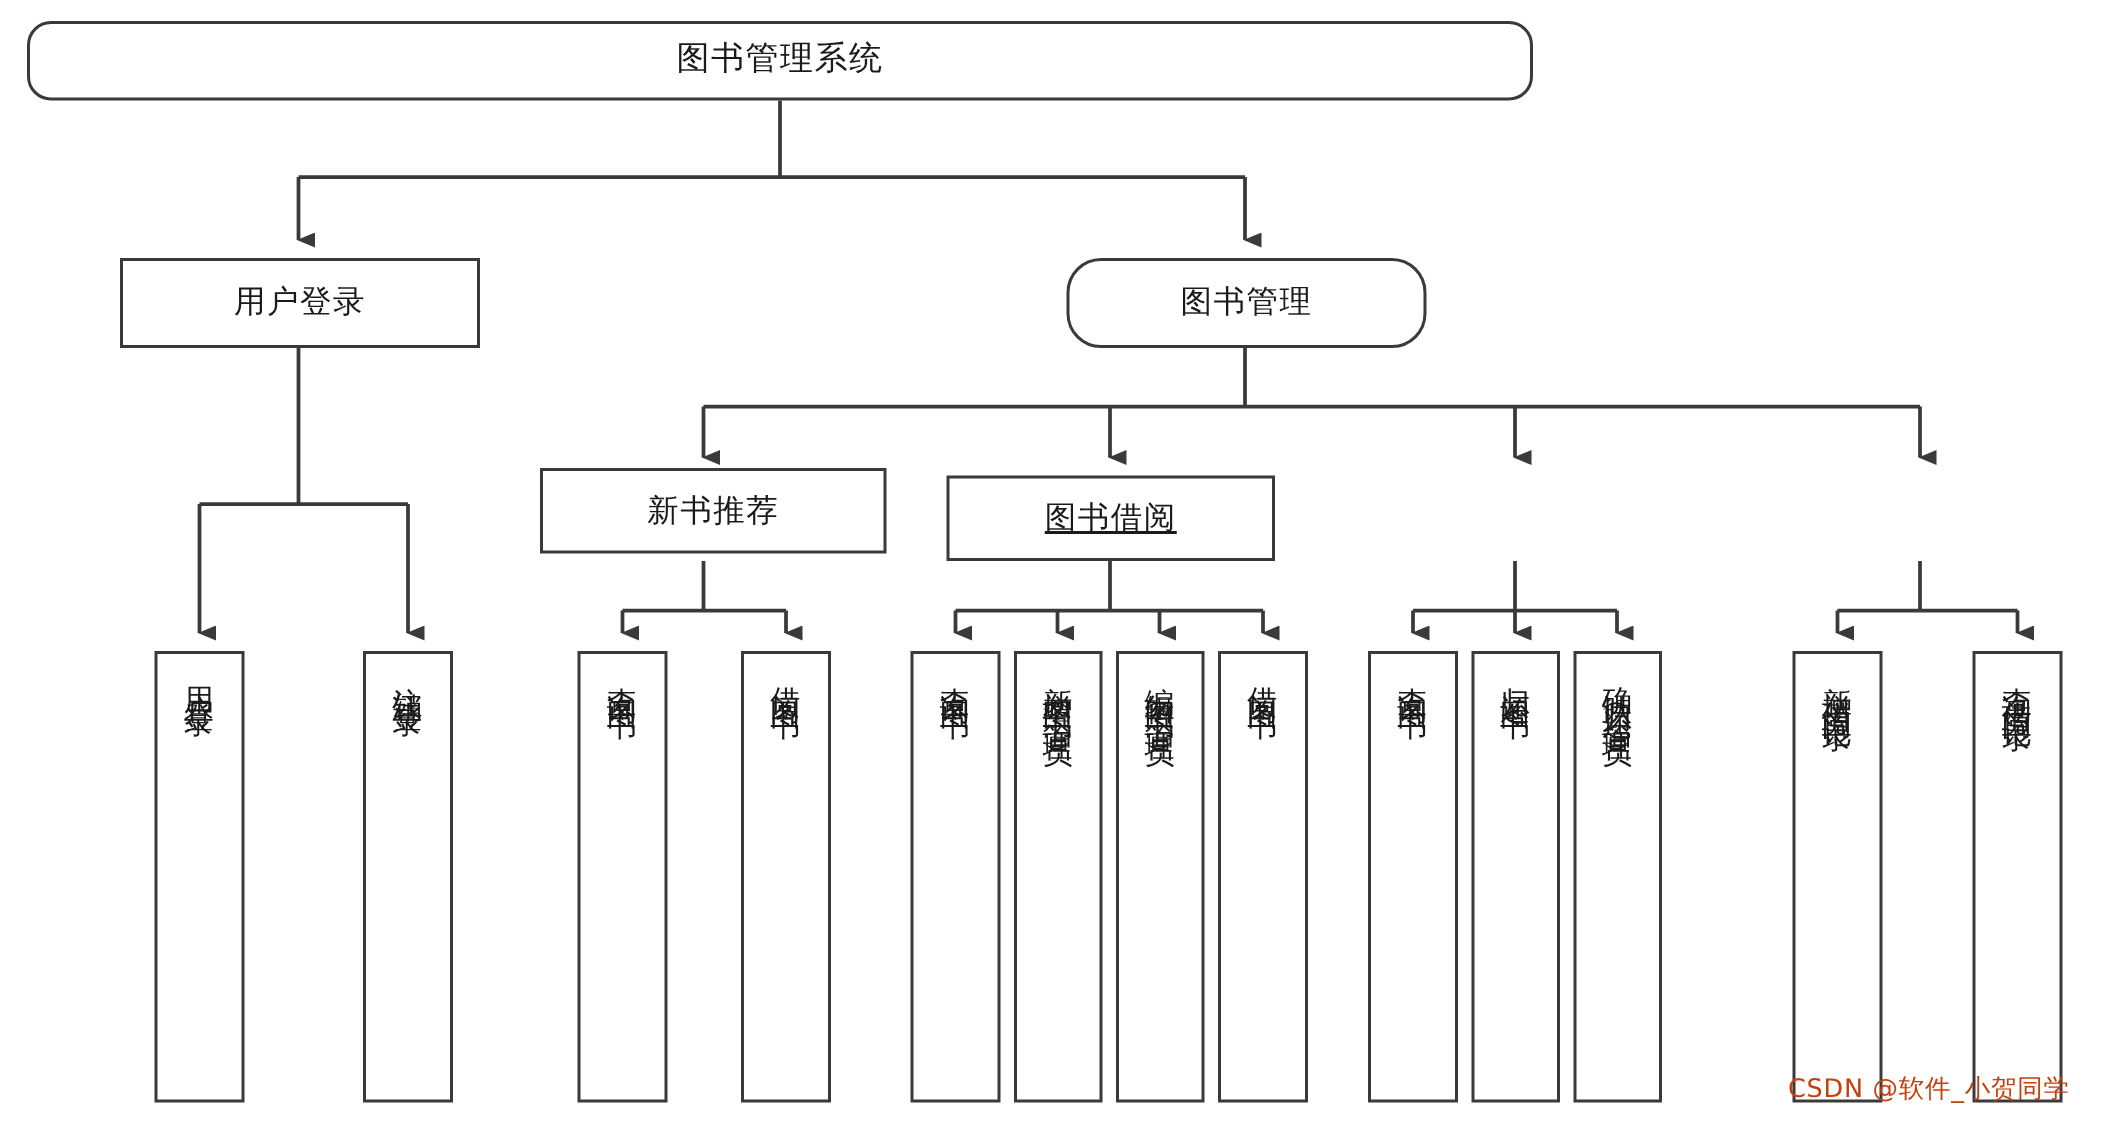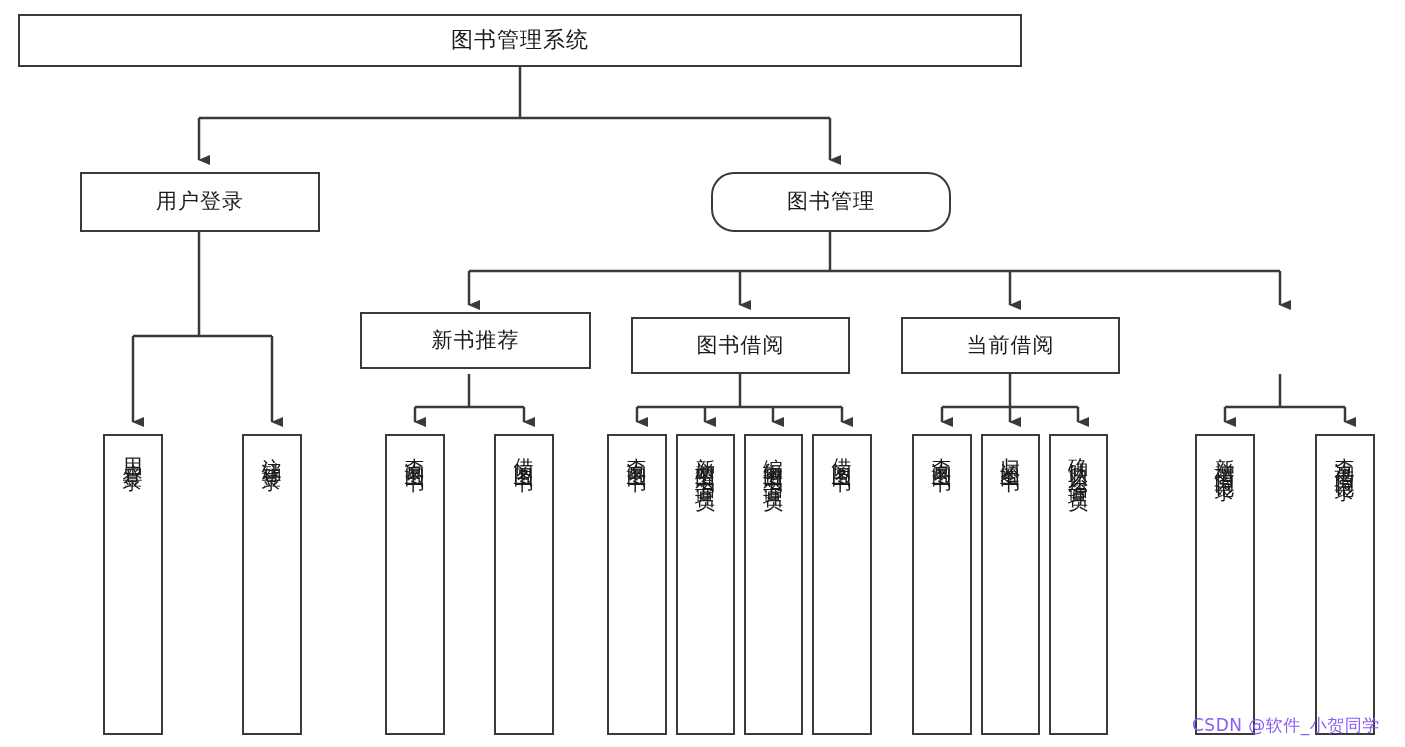--- a/index.html
+++ b/index.html
@@ -54,21 +54,21 @@
     -webkit-text-orientation: upright;
     font-size: 20px;
     letter-spacing: 5px;
     line-height: 1;
     white-space: nowrap;
     color: #1a1a1a;
   }
   .watermark {
     position: absolute;
     font-size: 17px;
-    color: #8b5cf6;
+    color: #c2410c;
     white-space: nowrap;
     letter-spacing: 0.5px;
   }
 </style>
 </head>
 <body>
 
 <div id="canvas">
 
   <svg class="connectors" viewBox="0 0 1405 747" xmlns="http://www.w3.org/2000/svg">
@@ -117,39 +117,36 @@
       <path d="M1010,407 L1010,422" marker-end="url(#arw)"></path>
       <path d="M1078,407 L1078,422" marker-end="url(#arw)"></path>
 
       <path d="M1280,374 L1280,407"></path>
       <path d="M1225,407 L1345,407"></path>
       <path d="M1225,407 L1225,422" marker-end="url(#arw)"></path>
       <path d="M1345,407 L1345,422" marker-end="url(#arw)"></path>
     </g>
   </svg>
 
-  <div class="node h root" style="left:18px; top:14px; width:1004px; height:53px;">
+  <div class="node h root" style="left:18px; top:14px; width:1004px; height:53px;border-radius:16px;">
     <span>图书管理系统</span>
   </div>
 
   <div class="node h" style="left:80px; top:172px; width:240px; height:60px;">
     <span>用户登录</span>
   </div>
   <div class="node h" style="left:711px; top:172px; width:240px; height:60px;border-radius:23px;">
     <span>图书管理</span>
   </div>
 
   <div class="node h" style="left:360px; top:312px; width:231px; height:57px;">
     <span>新书推荐</span>
   </div>
-  <div class="node h" style="left:631px; top:317px; width:219px; height:57px;">
+  <div class="node h" style="left:631px; top:317px; width:219px; height:57px;text-decoration:underline;">
     <span>图书借阅</span>
-  </div>
-  <div class="node h" style="left:901px; top:317px; width:219px; height:57px;">
-    <span>当前借阅</span>
   </div>
 
   <div class="node v" style="left:103px; top:434px; width:60px; height:301px;">
     <span class="vtext">用户登录</span>
   </div>
   <div class="node v" style="left:242px; top:434px; width:60px; height:301px;">
     <span class="vtext">注销登录</span>
   </div>
 
   <div class="node v" style="left:385px; top:434px; width:60px; height:301px;">

